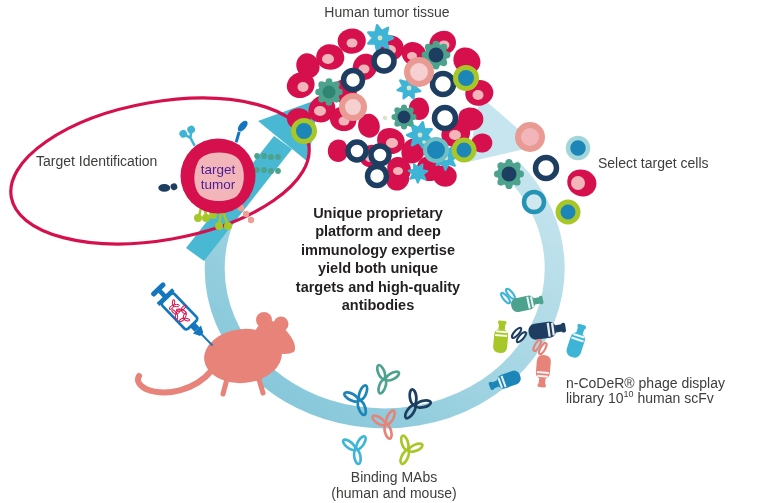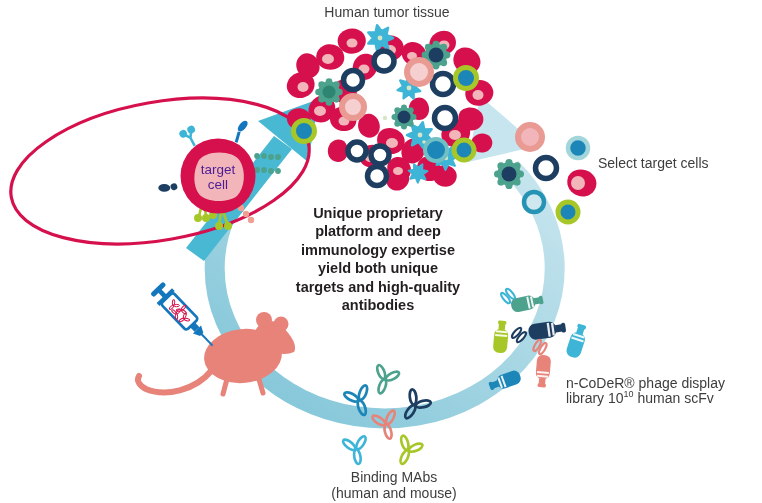--- a/index.html
+++ b/index.html
@@ -279,24 +279,25 @@
   <div>n-CoDeR® phage display</div>
   <div><span>library 10</span><sup>10</sup><span> human scFv</span></div>
 </div>
 
 <div class="lbl" id="lbl-binding">
   <div>Binding MAbs</div>
   <div>(human and mouse)</div>
 </div>
 
 
+<div class="lbl" id="lbl-targetid">Target Identification</div>
 
 <div id="lbl-targetcell">
   <div>target</div>
-  <div>cell</div>
+  <div>tumor</div>
 </div>
 
 <div id="center-msg">
   <div>Unique proprietary</div>
   <div>platform and deep</div>
   <div>immunology expertise</div>
   <div>yield both unique</div>
   <div>targets and high-quality</div>
   <div>antibodies</div>
 </div>

